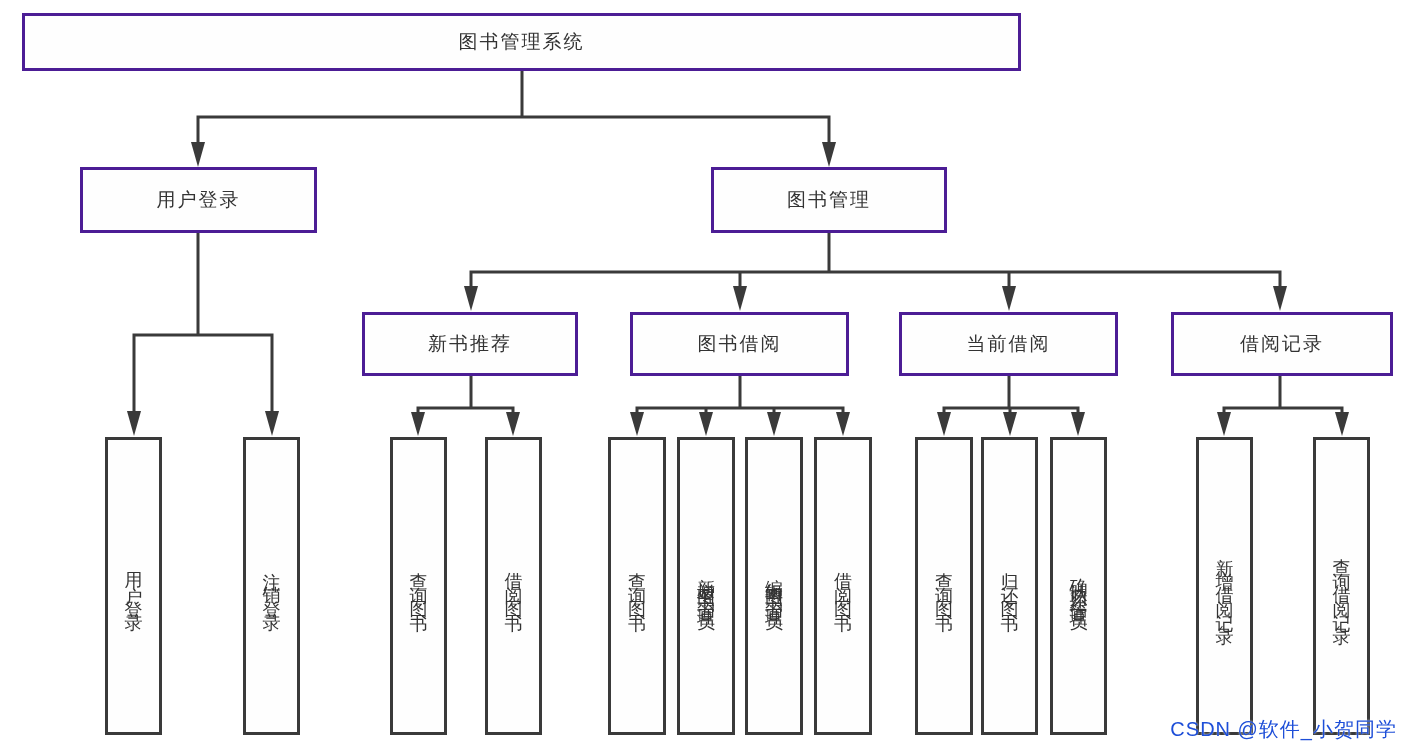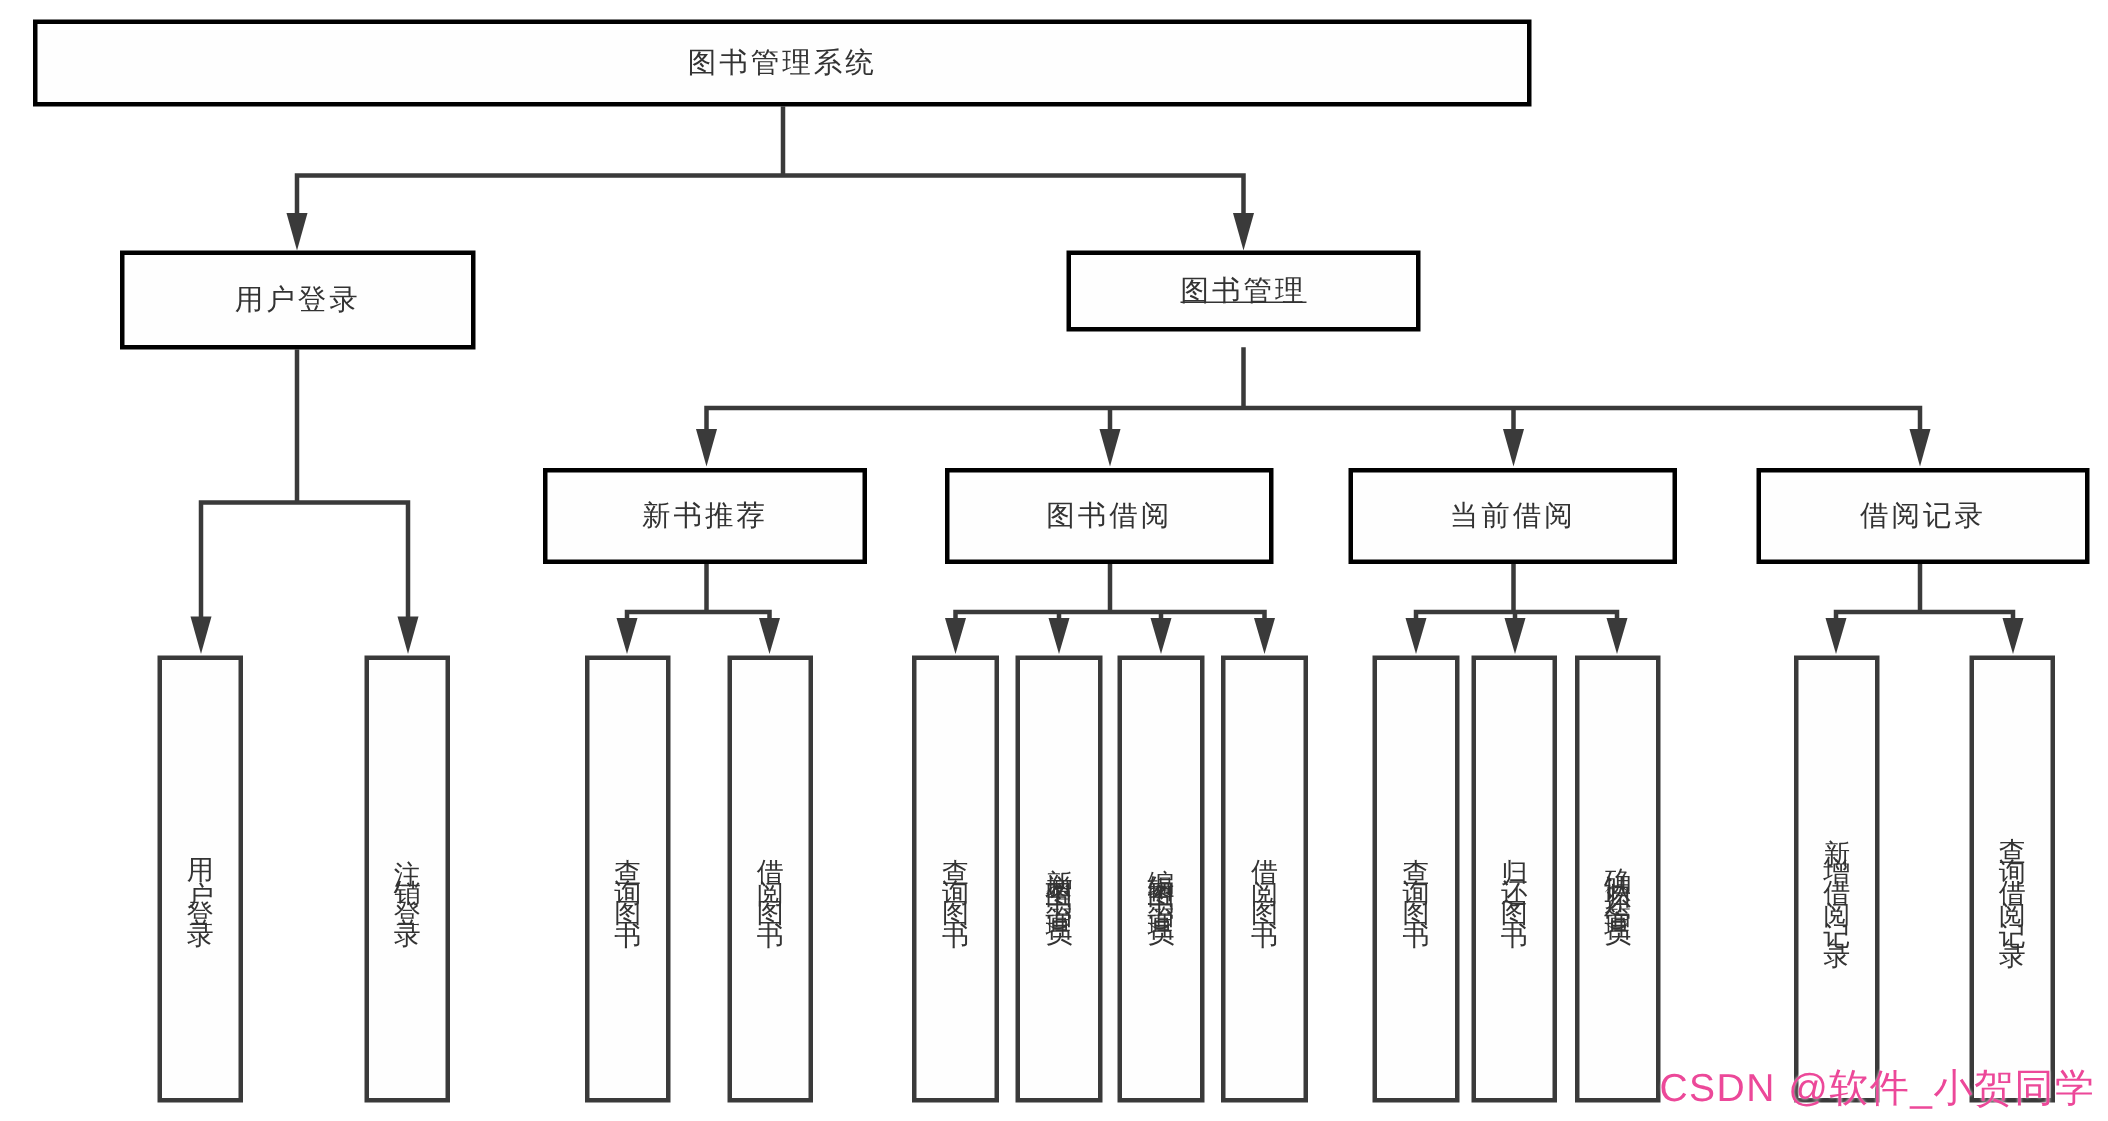--- a/index.html
+++ b/index.html
@@ -21,21 +21,21 @@
     stroke: #3a3a3a;
     stroke-width: 3;
     fill: none;
     stroke-linecap: square;
   }
   #wires polygon { fill: #3a3a3a; stroke: none; }
   .box {
     position: absolute;
     box-sizing: border-box;
     background: #fefefe;
-    border: 3px solid #000000;
+    border: 3px solid #4c1d95;
     display: flex;
     align-items: center;
     justify-content: center;
     color: #333333;
     font-size: 19px;
     letter-spacing: 2px;
     white-space: nowrap;
   }
   .leaf {
     position: absolute;
@@ -55,22 +55,22 @@
     text-orientation: mixed;
     letter-spacing: 14px;
     line-height: 1;
     white-space: nowrap;
   }
   .leaf.tight .vtext { letter-spacing: 5px; }
   #watermark {
     position: absolute;
     right: 8px;
     bottom: 4px;
-    font-size: 26px;
-    color: #ec4899;
+    font-size: 20px;
+    color: #1d4ed8;
     letter-spacing: 1px;
     text-shadow: 0 0 2px #ffffff;
     z-index: 10;
     white-space: nowrap;
   }
 </style>
 </head>
 <body>
 
 <div id="stage">
@@ -118,21 +118,21 @@
     </g>
   </svg>
 
   <div class="box" style="left:22px; top:13px; width:999px; height:58px;">
     <span>图书管理系统</span>
   </div>
 
   <div class="box" style="left:80px; top:167px; width:237px; height:66px;">
     <span>用户登录</span>
   </div>
-  <div class="box" style="left:711px; top:167px; width:236px; height:54px;text-decoration:underline;">
+  <div class="box" style="left:711px; top:167px; width:236px; height:66px;">
     <span>图书管理</span>
   </div>
 
   <div class="box" style="left:630px; top:312px; width:219px; height:64px;">
     <span>图书借阅</span>
   </div>
   <div class="box" style="left:362px; top:312px; width:216px; height:64px;">
     <span>新书推荐</span>
   </div>
   <div class="box" style="left:899px; top:312px; width:219px; height:64px;align-items:center;">

